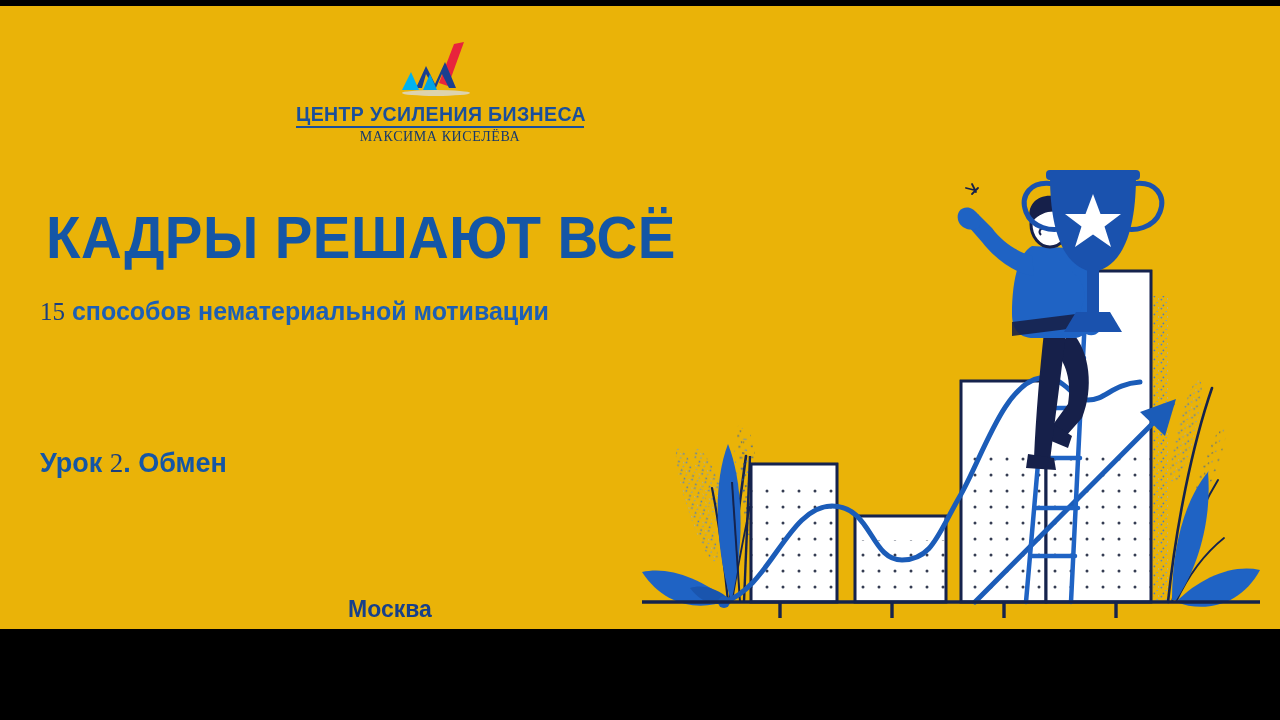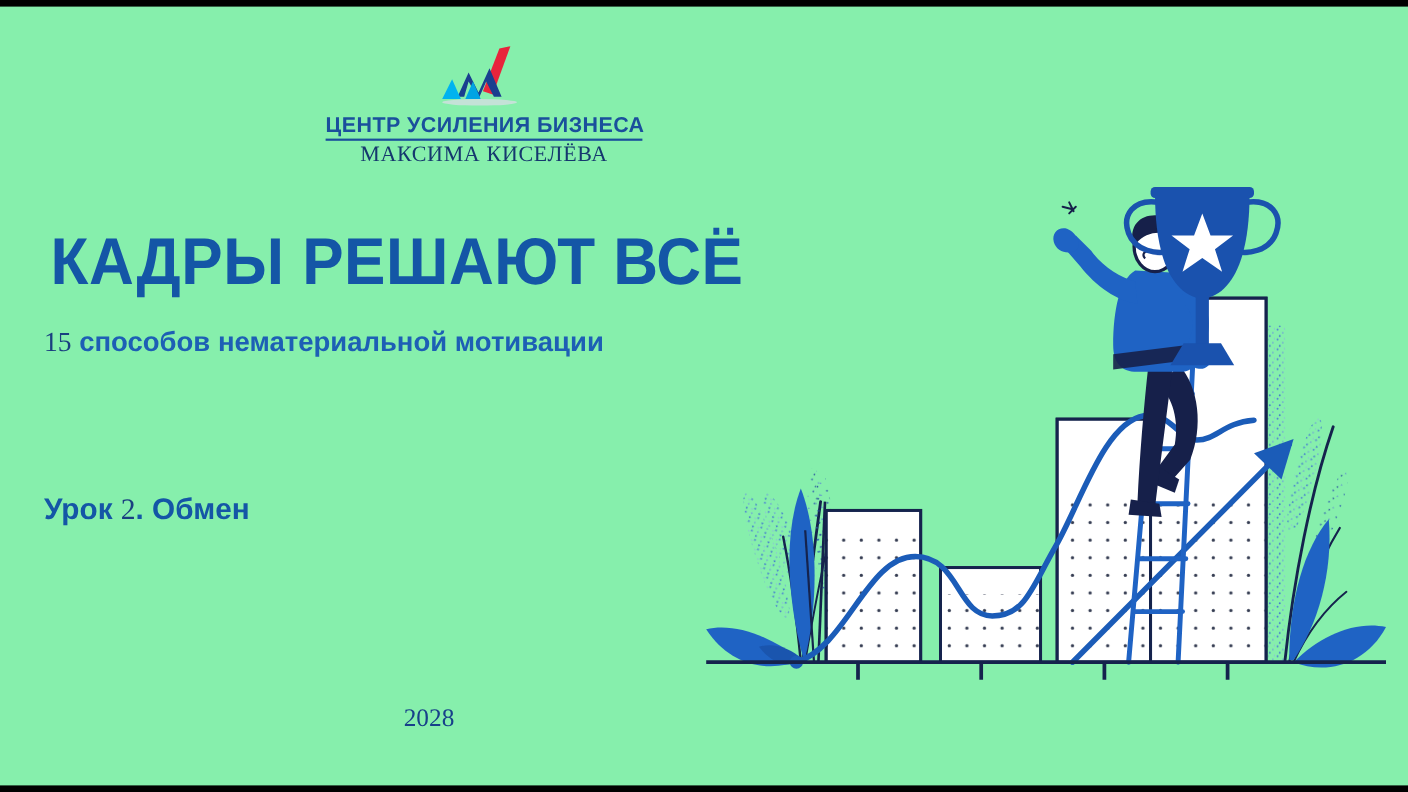--- a/index.html
+++ b/index.html
@@ -13,22 +13,22 @@
     overflow: hidden;
     font-family: "Liberation Sans", sans-serif;
   }
 
   
   #slide {
     position: absolute;
     left: 0;
     top: 6px;
     width: 1280px;
-    height: 708px;
-    background: #86efac;
+    height: 623px;
+    background: #eab308;
     overflow: hidden;
   }
 
   
   #logo-block {
     position: absolute;
     left: 296px;
     top: 34px;
     width: 288px;
     height: 102px;
@@ -54,21 +54,21 @@
     border-bottom: 2px solid #1a4f9c;
     padding-bottom: 2px;
     line-height: 20px;
   }
   #logo-sub {
     position: absolute;
     left: 0;
     top: 89px;
     width: 288px;
     font-family: "Liberation Serif", serif;
-    font-size: 20px;
+    font-size: 14px;
     letter-spacing: 0.6px;
     color: #15386e;
     white-space: nowrap;
   }
 
   
   #title {
     position: absolute;
     left: 46px;
     top: 200px;
@@ -171,20 +171,21 @@
   <div id="title">КАДРЫ РЕШАЮТ ВСЁ</div>
 
   <div id="subtitle">
     <span class="num">15</span><span> способов нематериальной мотивации</span><br>
   </div>
 
   <div id="lesson">
     <span>Урок </span><span class="num">2</span><span>. Обмен</span>
   </div>
 
+  <div id="city">Москва</div>
   <div id="year">2028</div>
 
   <svg id="illustration" viewBox="0 0 640 490">
     <defs>
       <pattern id="dots" x="0" y="0" width="16" height="16" patternUnits="userSpaceOnUse">
         <circle cx="3" cy="3" r="1.5" fill="#111a33"></circle>
       </pattern>
       <pattern id="stipple" x="0" y="0" width="9" height="9" patternUnits="userSpaceOnUse">
         <circle cx="1.4" cy="1.6" r="0.9" fill="#4a7fd4"></circle>
         <circle cx="6.2" cy="4.6" r="0.75" fill="#6a97dd"></circle>

